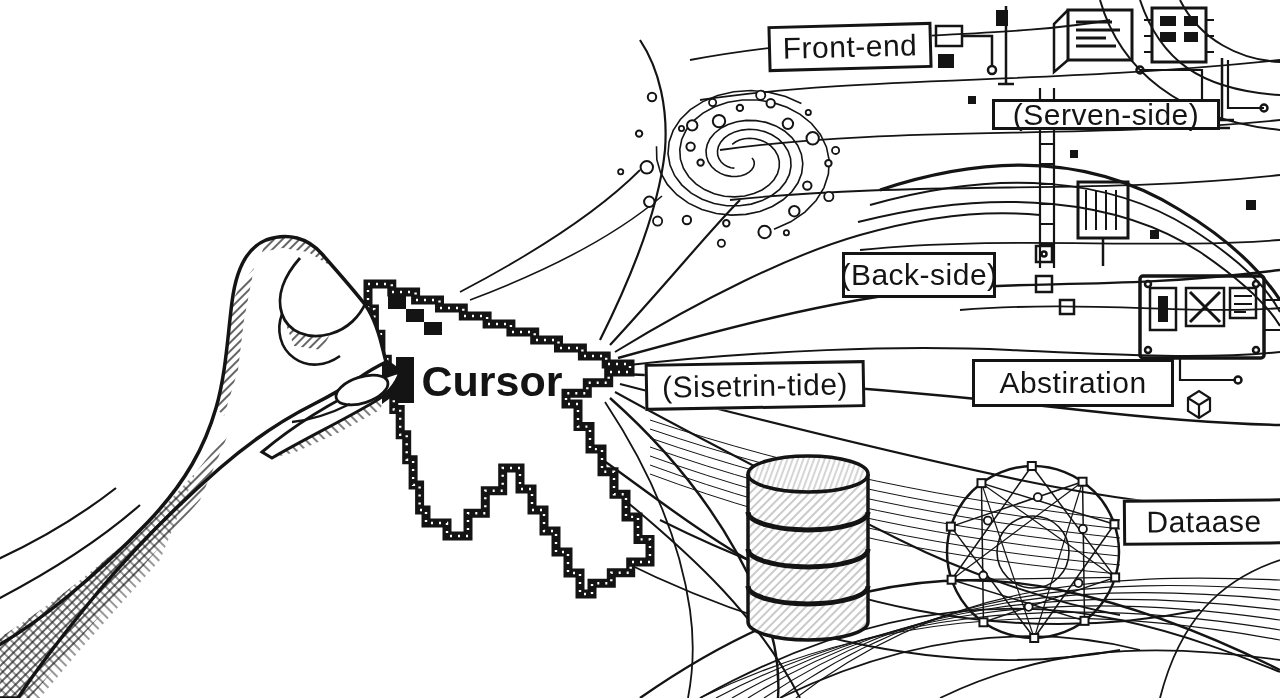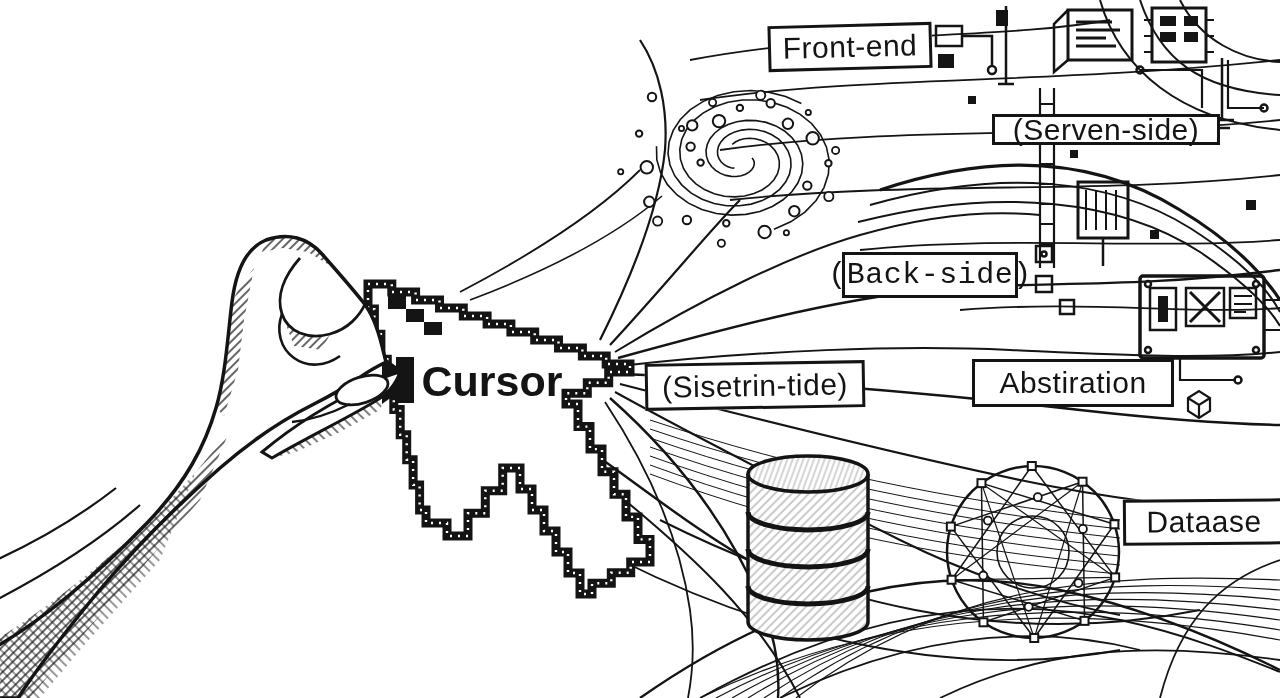--- a/index.html
+++ b/index.html
@@ -235,19 +235,19 @@
     <path d="M-4,698 L-4,640 C60,600 110,556 150,522 L196,472 L230,430 L200,500 L140,570 L70,650 L30,698 Z" fill="url(#h1)" stroke="none"></path>
     <path d="M-4,698 L-4,640 C60,600 110,556 150,522 L196,472 L160,560 L80,650 L40,698 Z" fill="url(#h2)" stroke="none" opacity="0.8"></path>
     <path d="M216,408 C226,374 228,332 232,302 L240,286 L254,268 L244,320 L238,370 L224,416 Z" fill="url(#h1)" stroke="none"></path>
     <path d="M266,240 C288,232 308,238 322,254 L334,268 L308,252 L282,248 L262,252 Z" fill="url(#h1)" stroke="none"></path>
     <path d="M272,458 C306,438 344,420 374,402 L386,394 L380,410 L340,432 L296,452 Z" fill="url(#h2)" stroke="none"></path>
     <path d="M282,314 C288,332 308,340 330,334 L322,350 L294,346 Z" fill="url(#h1)" stroke="none"></path>
   </g>
 </svg>
 
 <div class="tag" style="left:768px;top:24px;width:164px;height:46px;transform:rotate(-1.5deg);">Front-end</div>
-<div class="tag" style="left:992px;top:114px;width:228px;height:31px;text-decoration:underline;">(Serven-side)</div>
-<div class="tag" style="left:842px;top:252px;width:176px;height:46px;font-family:Liberation Mono, monospace;">(Back-side)</div>
+<div class="tag" style="left:992px;top:99px;width:228px;height:31px;text-decoration:underline;">(Serven-side)</div>
+<div class="tag" style="left:842px;top:252px;width:154px;height:46px;">(Back-side)</div>
 <div class="tag" style="left:645px;top:362px;width:220px;height:47px;transform:rotate(-1deg);">(Sisetrin-tide)</div>
 <div class="tag" style="left:972px;top:359px;width:202px;height:48px;text-align:center;">Abstiration</div>
 <div class="tag" style="left:1123px;top:499px;width:162px;height:46px;transform:rotate(-0.5deg);">Dataase</div>
 
 </div>
 
 </body></html>

